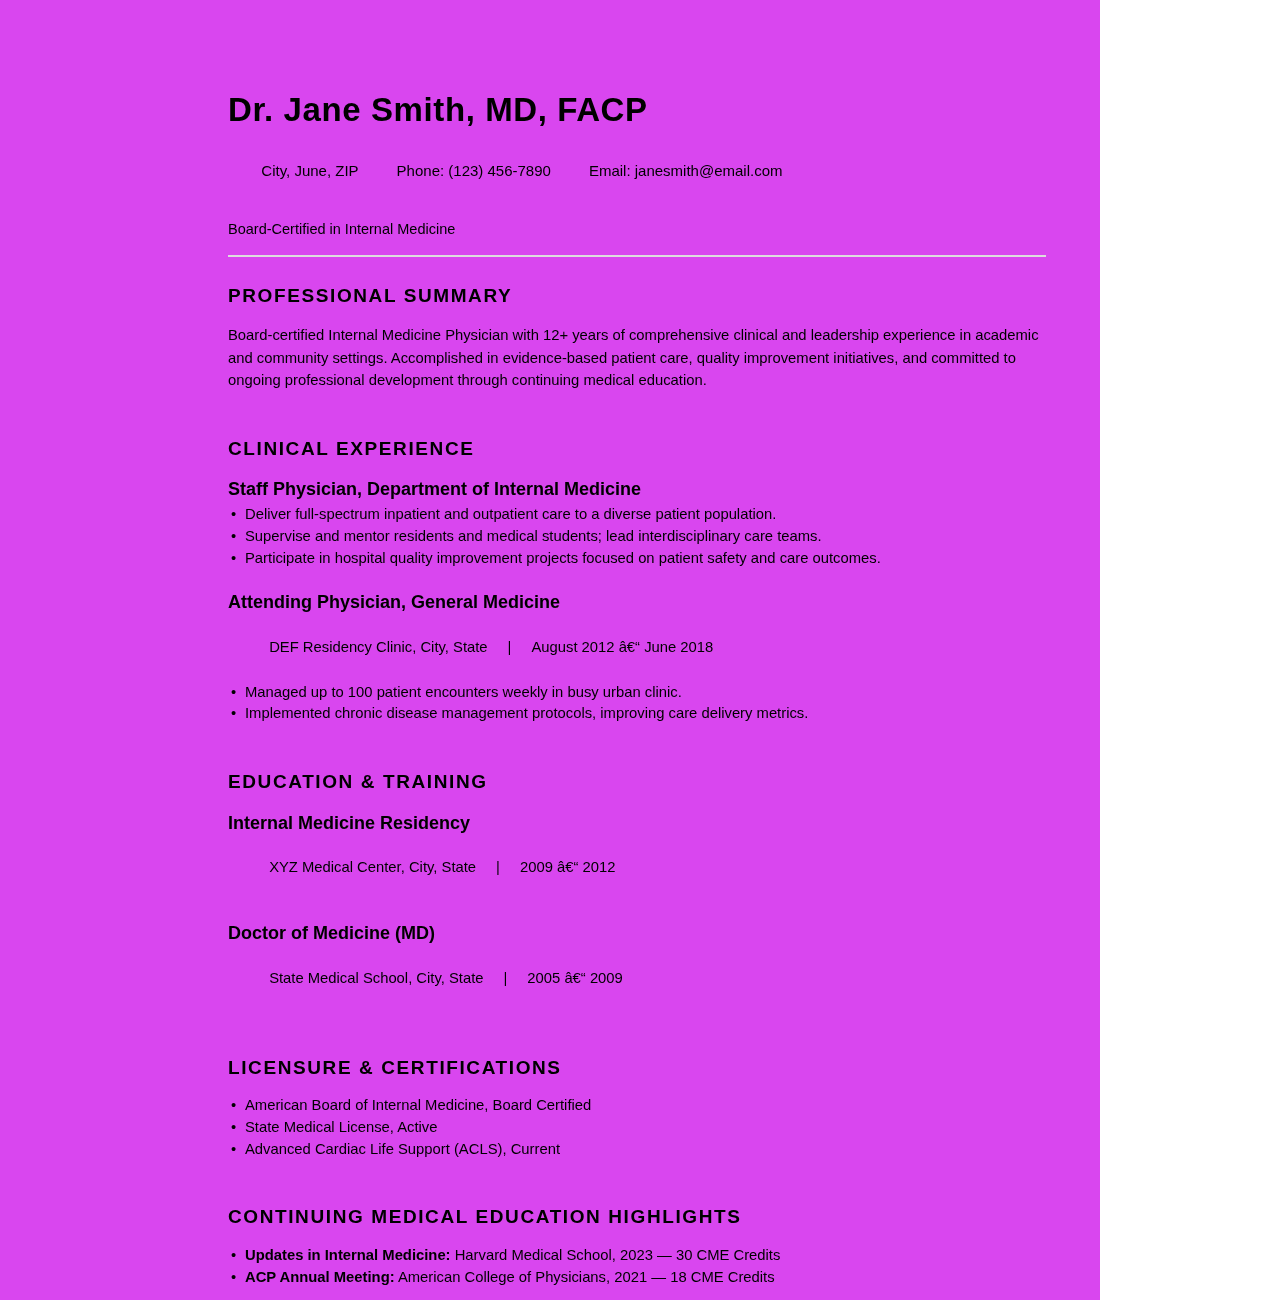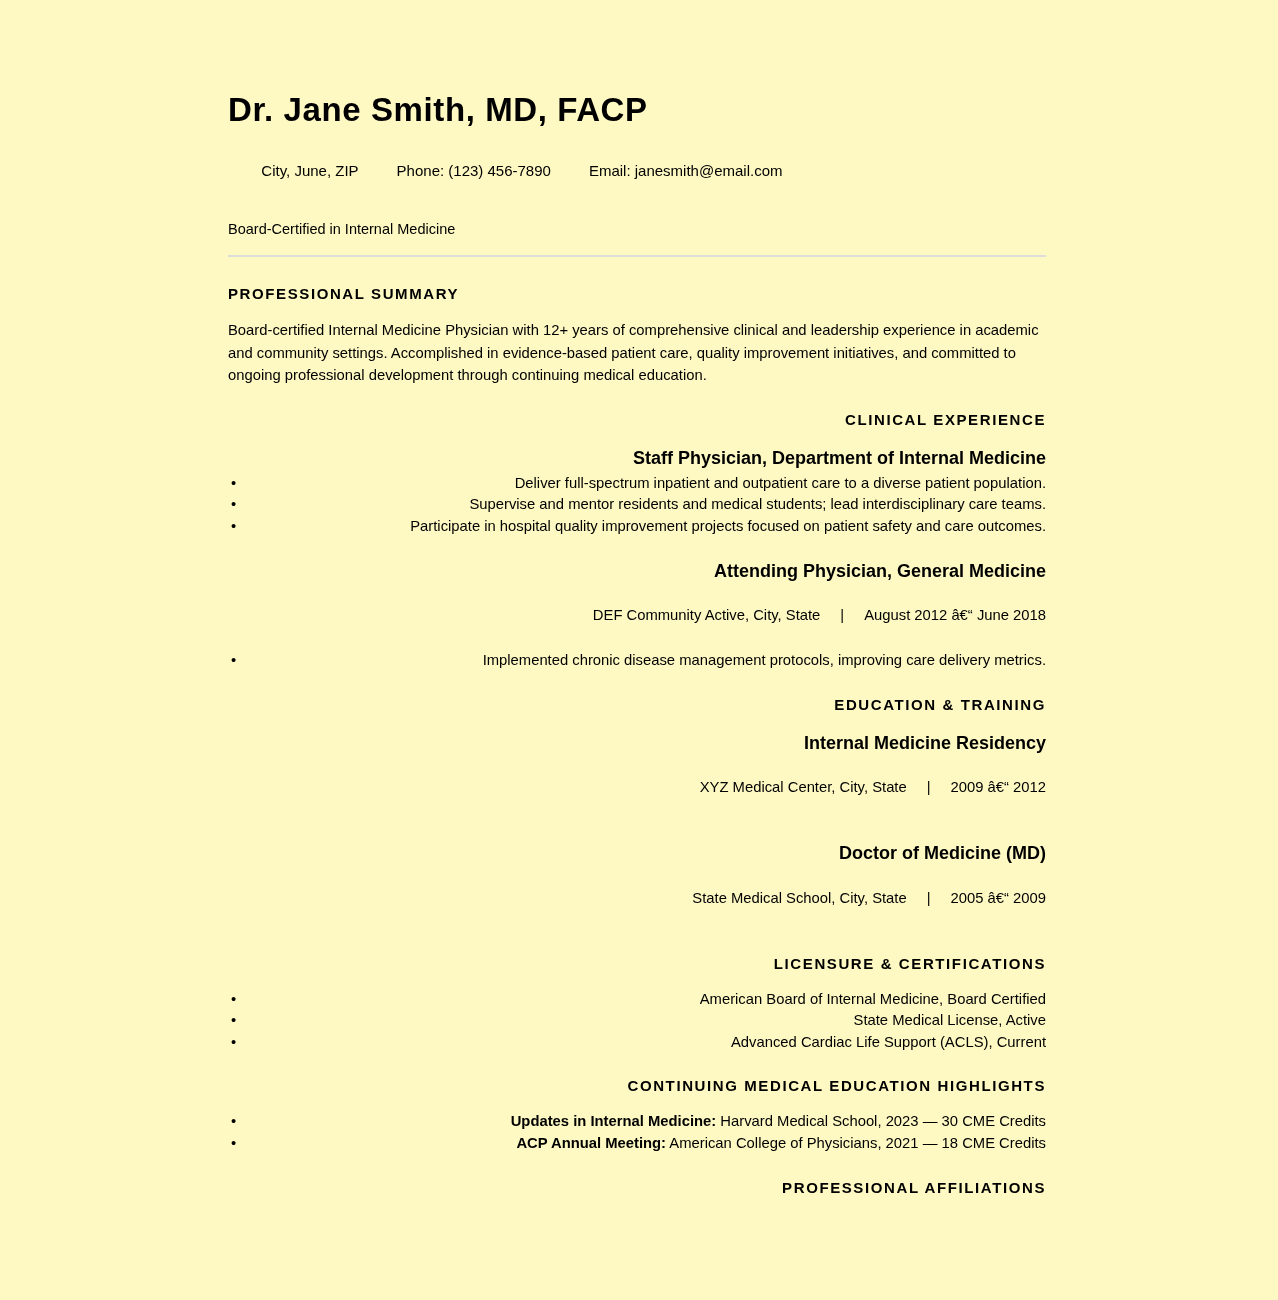--- a/index.html
+++ b/index.html
@@ -10,23 +10,23 @@
   body {
     width: 1278px;
     min-height: 1300px;
     font-family: "Liberation Sans", sans-serif;
     color: #000000;
     -webkit-font-smoothing: none;
   }
 
   .page {
     position: relative;
-    width: 1278px;
+    width: 1100px;
     min-height: 1300px;
-    background: #fef9c3;
+    background: #d946ef;
     box-sizing: border-box;
     text-decoration: underline;
   }
 
   .content {
     position: absolute;
     left: 228px;
     top: 92px;
     width: 818px;
   }
@@ -60,29 +60,29 @@
     border: 0;
     border-top: 2px solid #dddddd;
     width: 818px;
     margin: 0 0 28px 0;
   }
 
   
   .section { margin: 0 0 0 0; }
 
   .section-heading {
-    font-size: 15px;
+    font-size: 19px;
     font-weight: bold;
     letter-spacing: 1.6px;
     text-transform: uppercase;
     margin: 0 0 16px 0;
     line-height: 1.2;
   }
 
-  .section + .section { margin-top: 24px; text-align: right; }
+  .section + .section { margin-top: 46px; }
 
   .body-para {
     font-size: 14.8px;
     line-height: 1.52;
     margin: 0;
   }
 
   
   .entry { margin: 0 0 0 0; }
   .entry + .entry { margin-top: 20px; }
@@ -159,23 +159,24 @@
         <ul class="bullets">
           <li>Deliver full-spectrum inpatient and outpatient care to a diverse patient population.</li>
           <li>Supervise and mentor residents and medical students; lead interdisciplinary care teams.</li>
           <li>Participate in hospital quality improvement projects focused on patient safety and care outcomes.</li>
         </ul>
       </div>
 
       <div class="entry">
         <div class="entry-title">Attending Physician, General Medicine</div>
         <div class="entry-meta">
-          <span>DEF Community Active, City, State</span><span class="meta-sep"></span><span>|</span><span class="meta-sep"></span><span>August 2012 â€“ June 2018</span>
+          <span>DEF Residency Clinic, City, State</span><span class="meta-sep"></span><span>|</span><span class="meta-sep"></span><span>August 2012 â€“ June 2018</span>
         </div>
         <ul class="bullets">
+          <li>Managed up to 100 patient encounters weekly in busy urban clinic.</li>
           <li>Implemented chronic disease management protocols, improving care delivery metrics.</li>
         </ul>
       </div>
     </div>
 
     <div class="section">
       <div class="section-heading">EDUCATION &amp; TRAINING</div>
 
       <div class="entry">
         <div class="entry-title">Internal Medicine Residency</div>

